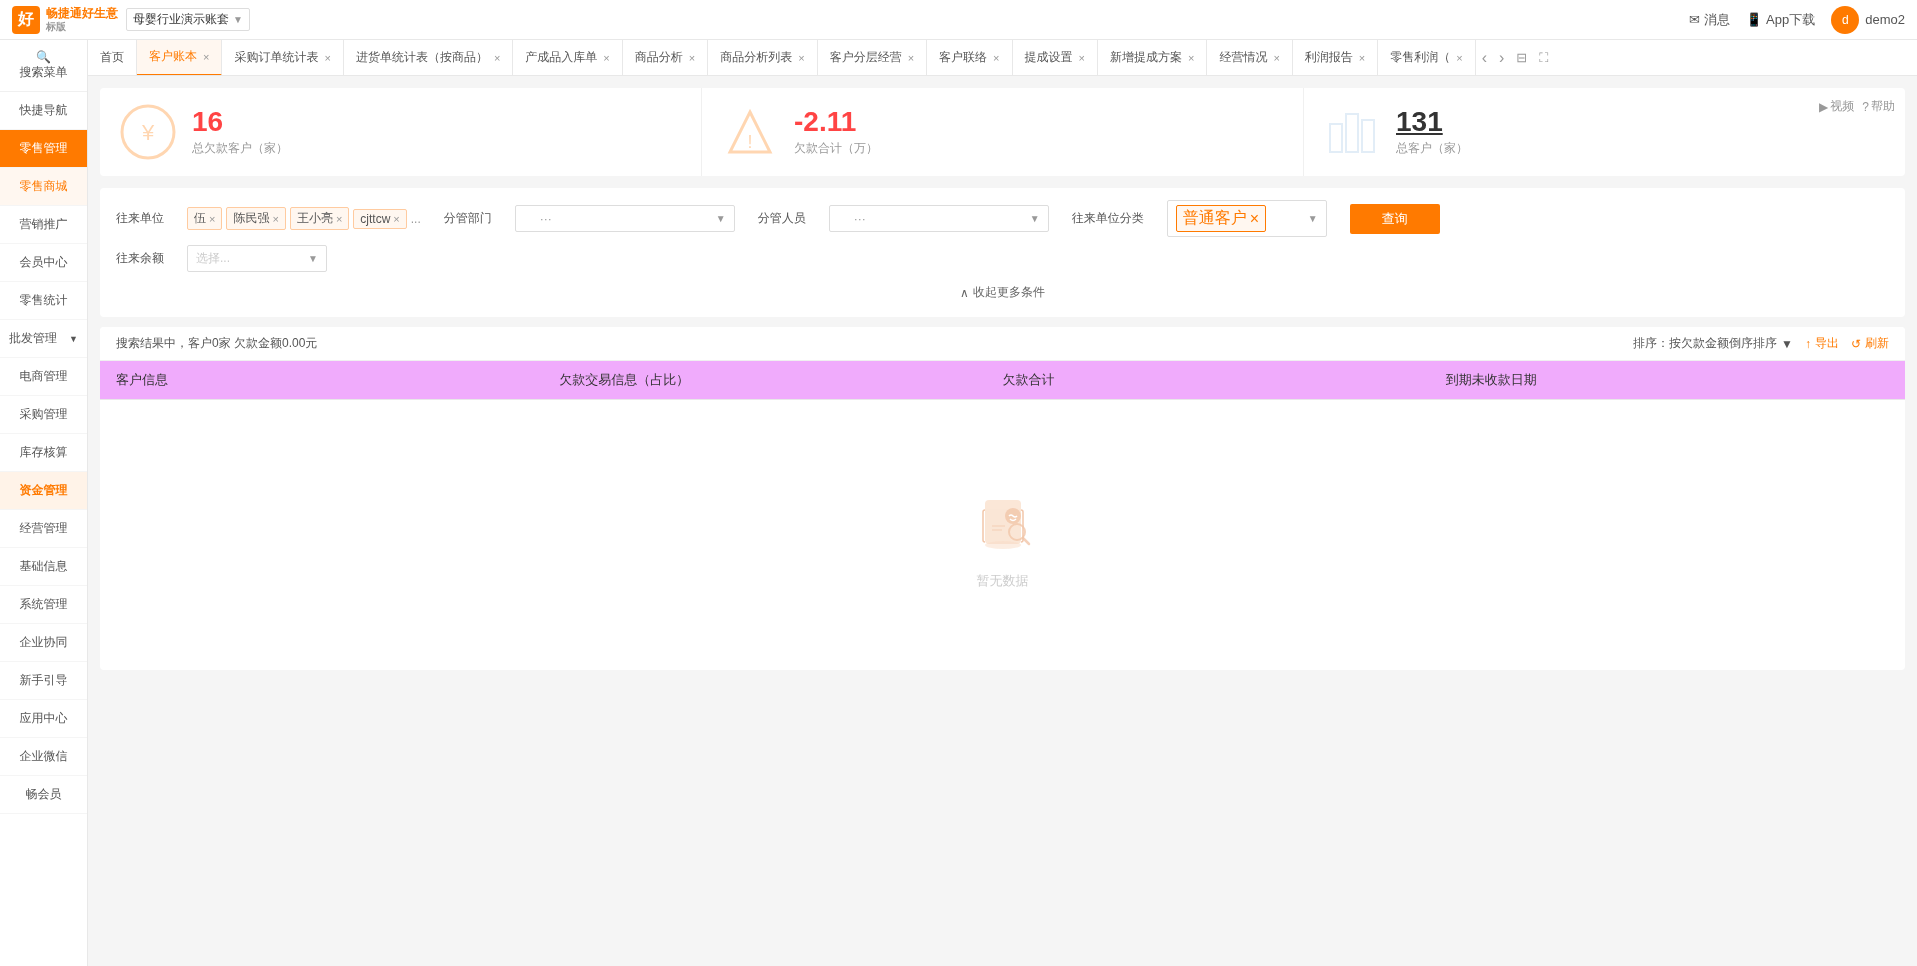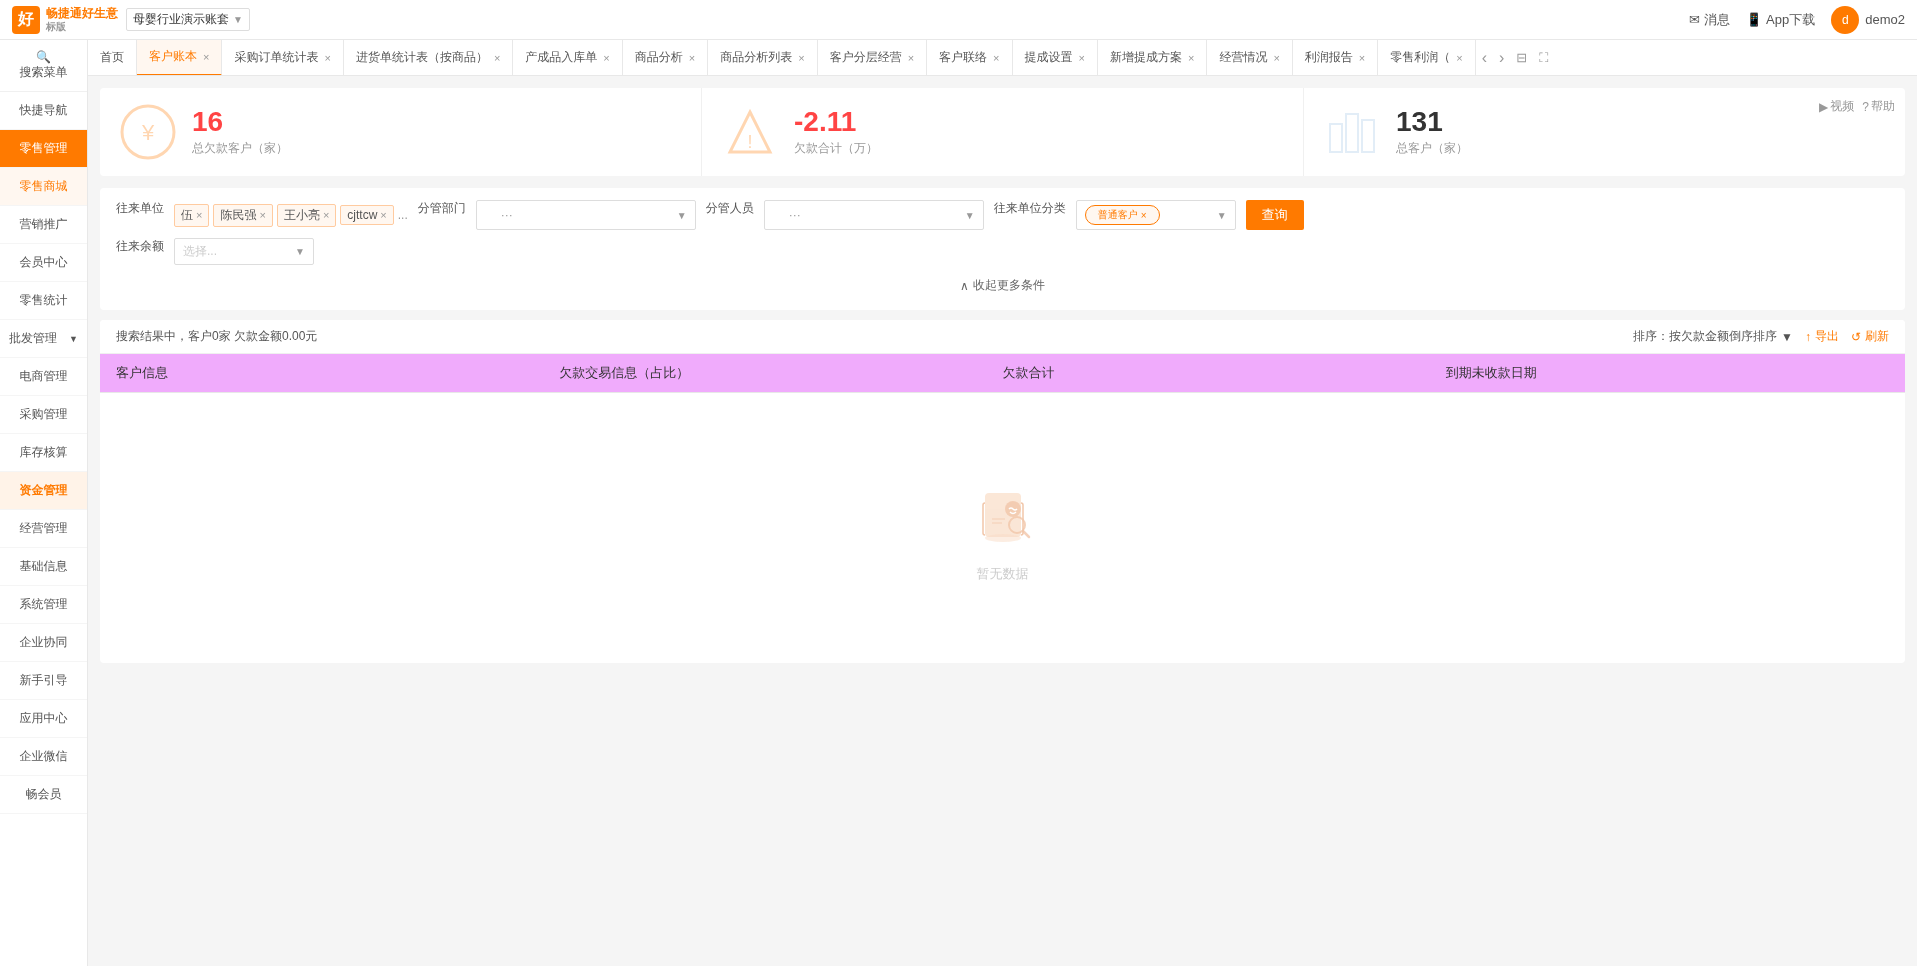--- a/index.html
+++ b/index.html
@@ -212,21 +212,22 @@
 
     
     .filter-area {
       background: #fff;
       border-radius: 4px;
       padding: 12px 16px;
       margin-bottom: 10px;
     }
     .filter-row {
       display: flex;
-      gap: 10px;
+      align-items: center;
+      gap: 23px;
       margin-bottom: 8px;
       flex-wrap: wrap;
     }
     .filter-label { font-size: 12px; color: #555; white-space: nowrap; }
     .filter-tags {
       display: flex;
       gap: 4px;
       flex-wrap: wrap;
       align-items: center;
     }
@@ -255,23 +256,23 @@
       color: #555;
       cursor: pointer;
       min-width: 160px;
     }
     .filter-select-wide { min-width: 220px; }
     .filter-select .arrow { color: #999; font-size: 10px; margin-left: auto; }
 
     .filter-tag-selected {
       background: #fff7f0;
       border: 1px solid #ff7a00;
-      border-radius: 10px;
-      padding: 2px 12px;
-      font-size: 10px;
+      border-radius: 2px;
+      padding: 2px 6px;
+      font-size: 16px;
       color: #ff7a00;
       display: flex;
       align-items: center;
       gap: 3px;
     }
 
     .collapse-btn {
       display: flex;
       align-items: center;
       gap: 4px;
@@ -348,21 +349,21 @@
       margin-bottom: 12px;
       opacity: 0.6;
     }
 
     
     .btn-orange {
       background: #ff7a00;
       color: #fff;
       border: none;
       border-radius: 2px;
-      padding: 6px 16px;
+      padding: 6px 32px;
       font-size: 13px;
       cursor: pointer;
     }
 
     .dropdown-icon { color: #999; font-size: 10px; }
     .header-dropdown {
       display: flex;
       align-items: center;
       gap: 4px;
       padding: 2px 6px;
@@ -572,21 +573,21 @@
 
         <div class="stat-card">
           <div class="stat-icon" style="color:#a0c4e8;">
             <svg width="56" height="56" viewBox="0 0 56 56" fill="none">
               <rect x="6" y="20" width="12" height="28" stroke="#a0c4e8" stroke-width="2" fill="none"></rect>
               <rect x="22" y="10" width="12" height="38" stroke="#a0c4e8" stroke-width="2" fill="none"></rect>
               <rect x="38" y="16" width="12" height="32" stroke="#a0c4e8" stroke-width="2" fill="none"></rect>
             </svg>
           </div>
           <div class="stat-info">
-            <div class="stat-value dark" style="">131</div>
+            <div class="stat-value dark" style="text-decoration:underline;">131</div>
             <div class="stat-label">总客户（家）</div>
           </div>
           <div style="position:absolute;top:10px;right:10px;display:flex;gap:8px;font-size:12px;color:#999;">
             <span style="cursor:pointer;display:flex;align-items:center;gap:2px;">
               <span>▶</span>
               <span>视频</span>
             </span>
             <span style="cursor:pointer;display:flex;align-items:center;gap:2px;">
               <span>?</span>
               <span>帮助</span>

